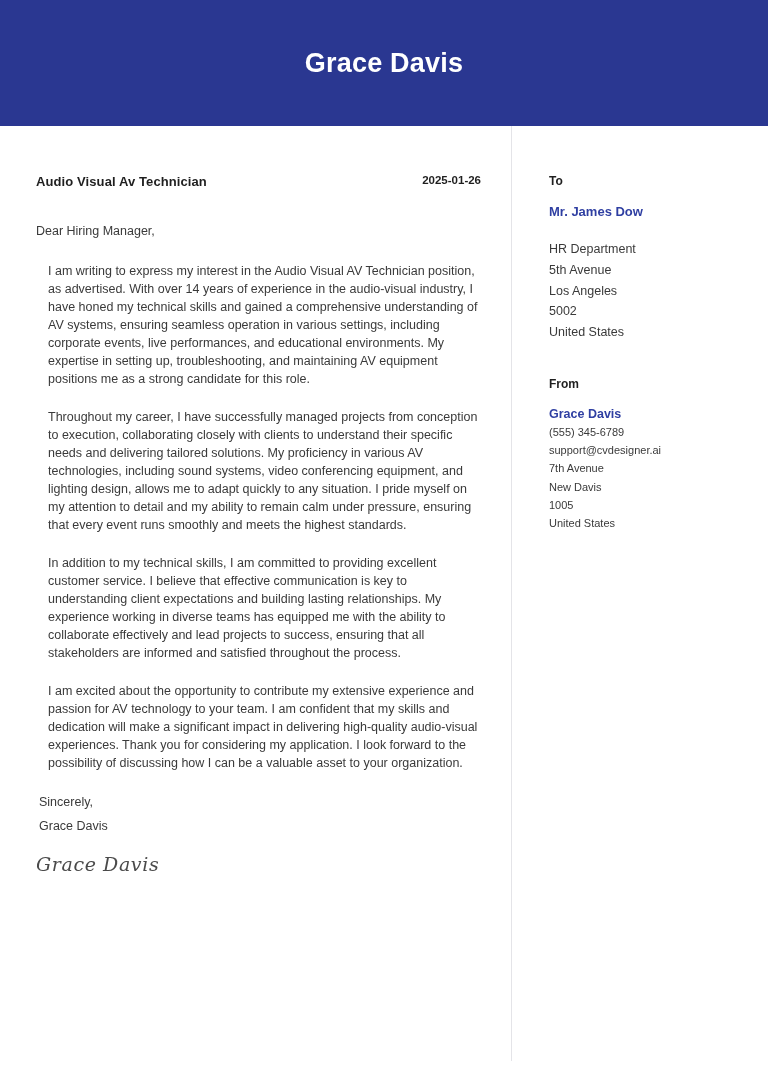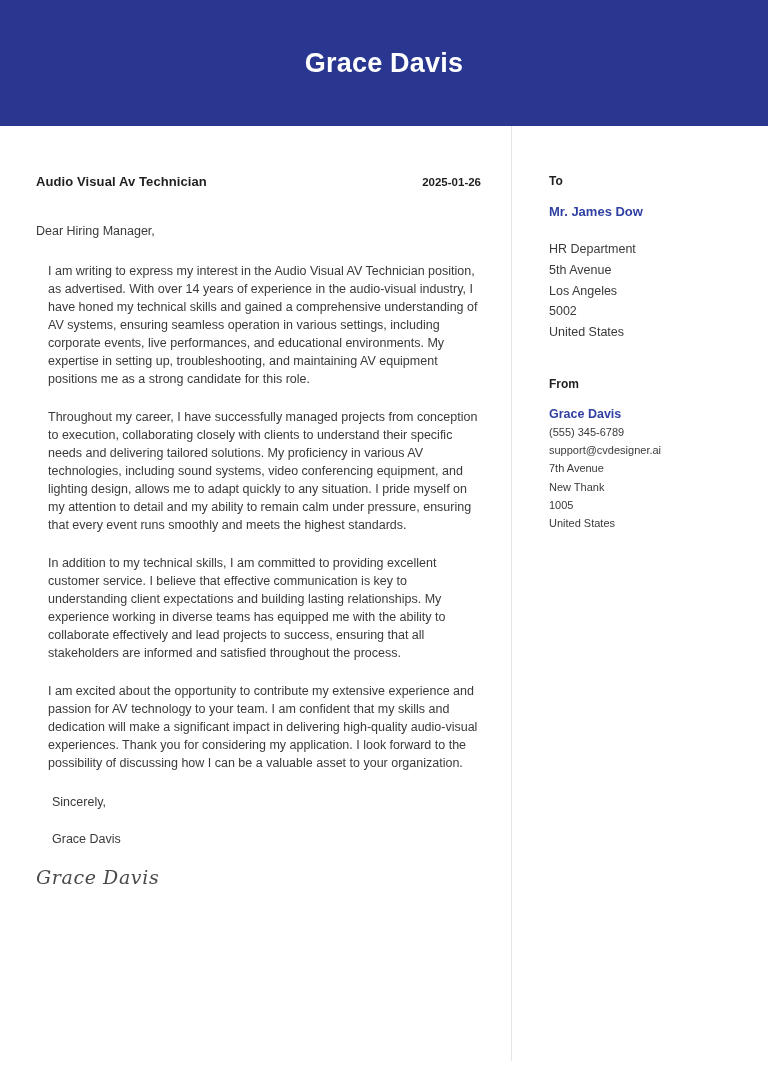--- a/index.html
+++ b/index.html
@@ -41,21 +41,21 @@
 
   
   .letter-col {
     width: 511px;
     box-sizing: border-box;
     padding: 48px 30px 0 36px;
   }
 
   .title-row {
     display: flex;
-    align-items: center;
+    align-items: flex-start;
     justify-content: space-between;
     margin-bottom: 32px;
   }
   .job-title {
     font-size: 13px;
     font-weight: bold;
     color: #1f1f1f;
     letter-spacing: 0.1px;
   }
   .letter-date {
@@ -79,21 +79,21 @@
     margin: 0 0 20px 12px;
     text-align: left;
   }
 
   .closing {
     font-size: 12.5px;
     line-height: 21px;
     color: #3a3a3a;
     margin-top: 20px;
   }
-  .closing div { margin: 16px; }
+  .closing div { margin: 3px; }
 
   .signature {
     margin-top: 16px;
     font-family: "DejaVu Serif", serif;
     font-style: italic;
     font-size: 19px;
     color: #4a4a4a;
     letter-spacing: 0.6px;
   }
 
@@ -181,20 +181,20 @@
       <div class="line">5002</div>
       <div class="line">United States</div>
     </div>
 
     <div class="from-block">
       <div class="block-label">From</div>
       <div class="block-name">Grace Davis</div>
       <div class="line">(555) 345-6789</div>
       <div class="line">support@cvdesigner.ai</div>
       <div class="line">7th Avenue</div>
-      <div class="line">New Thank</div>
+      <div class="line">New Davis</div>
       <div class="line">1005</div>
       <div class="line">United States</div>
     </div>
 
   </div>
 
 </div>
 
 </body></html>

